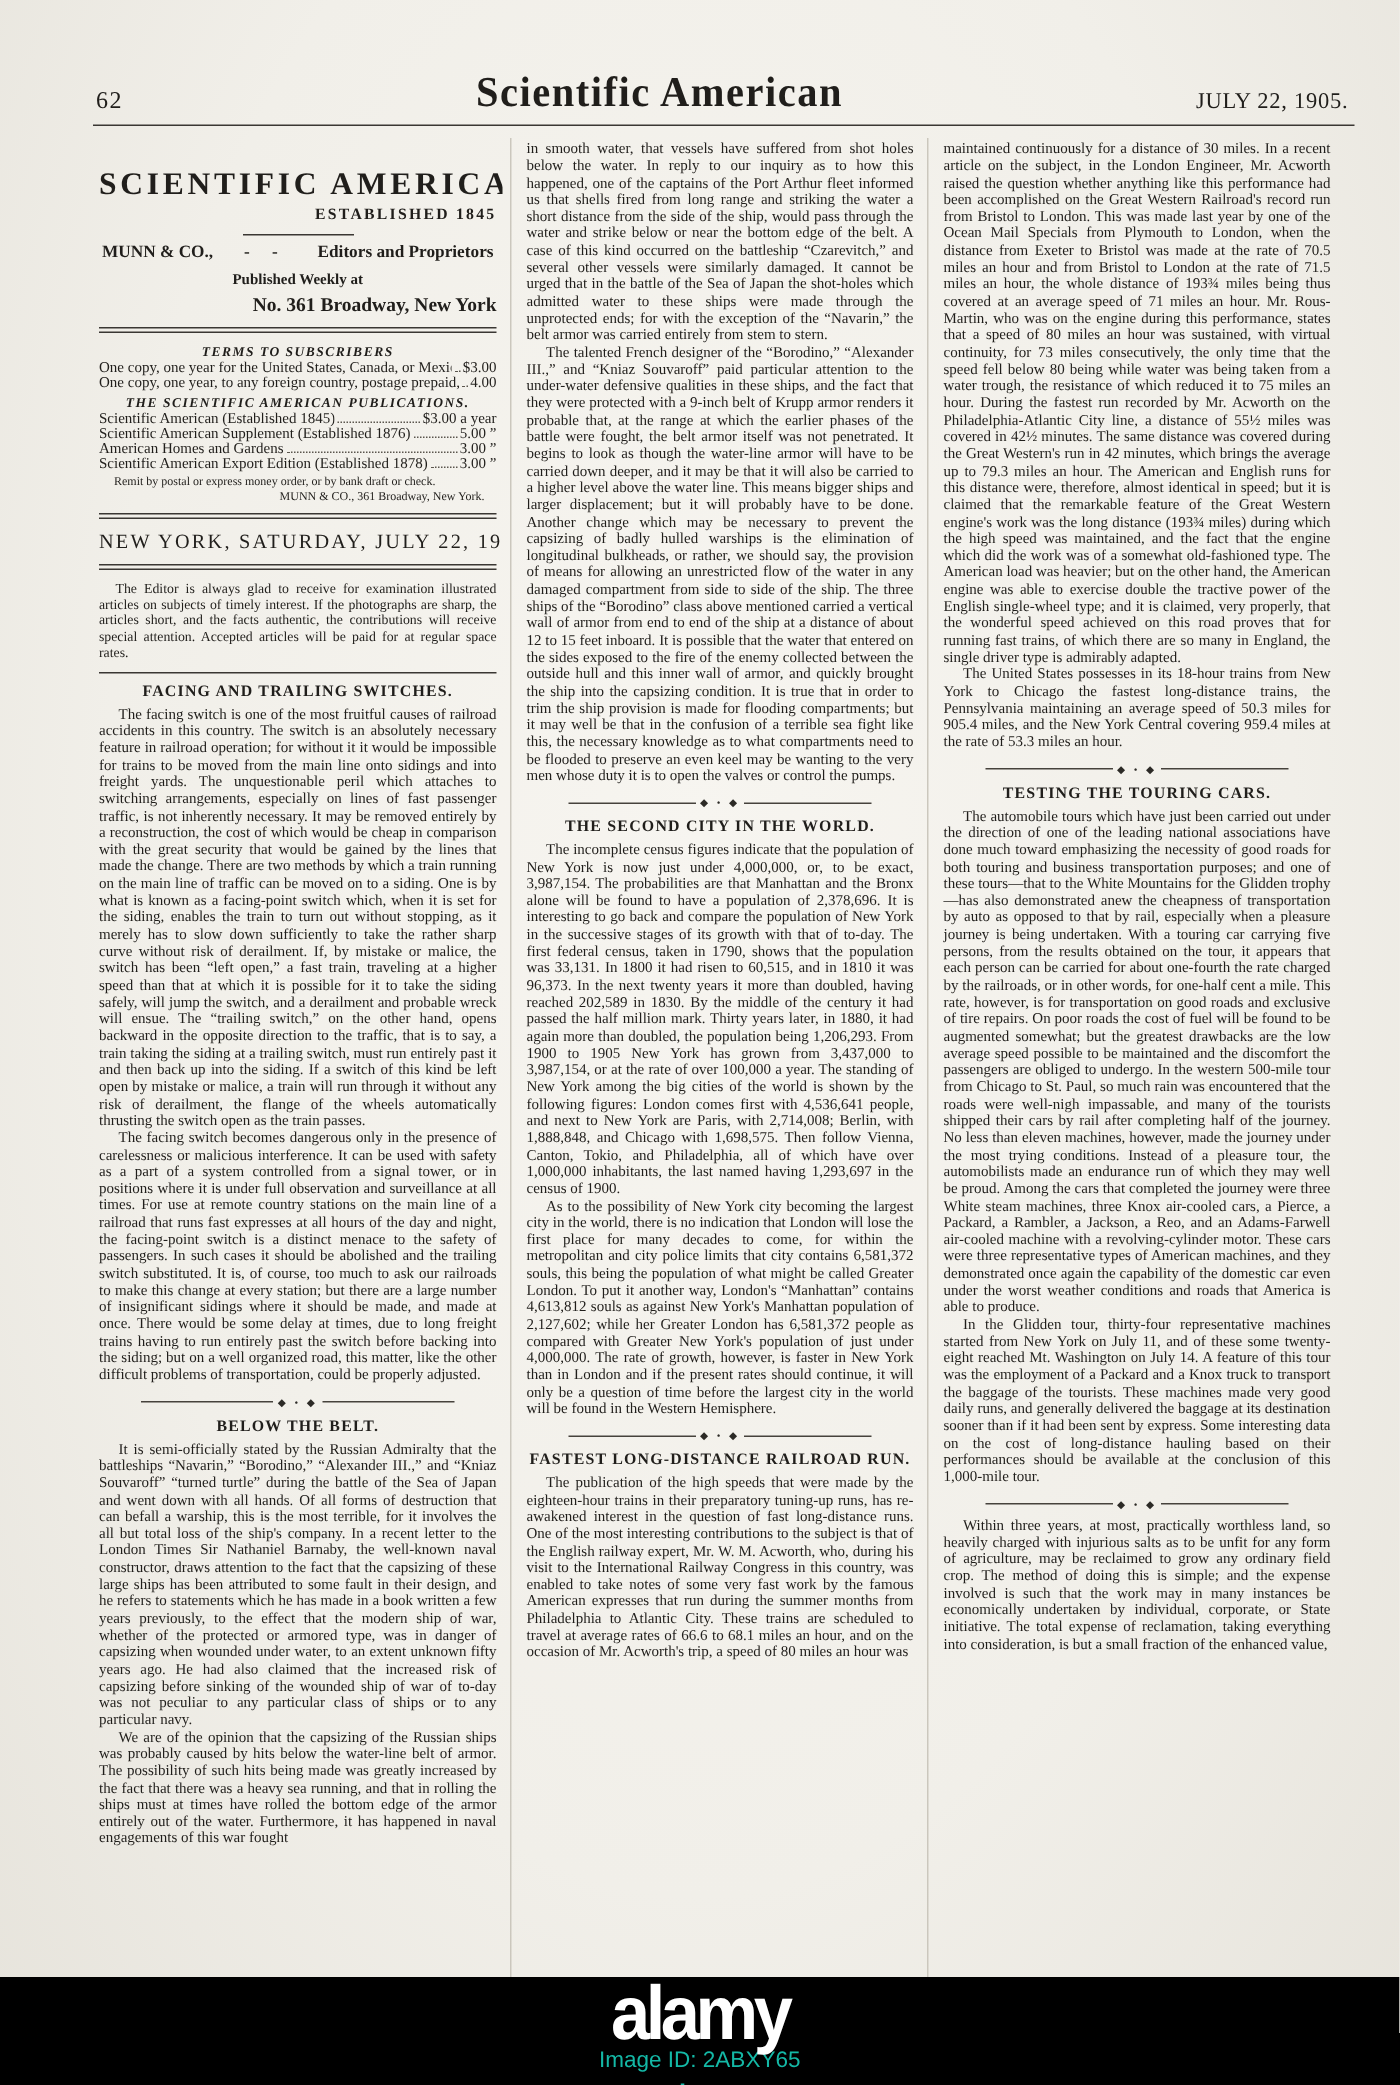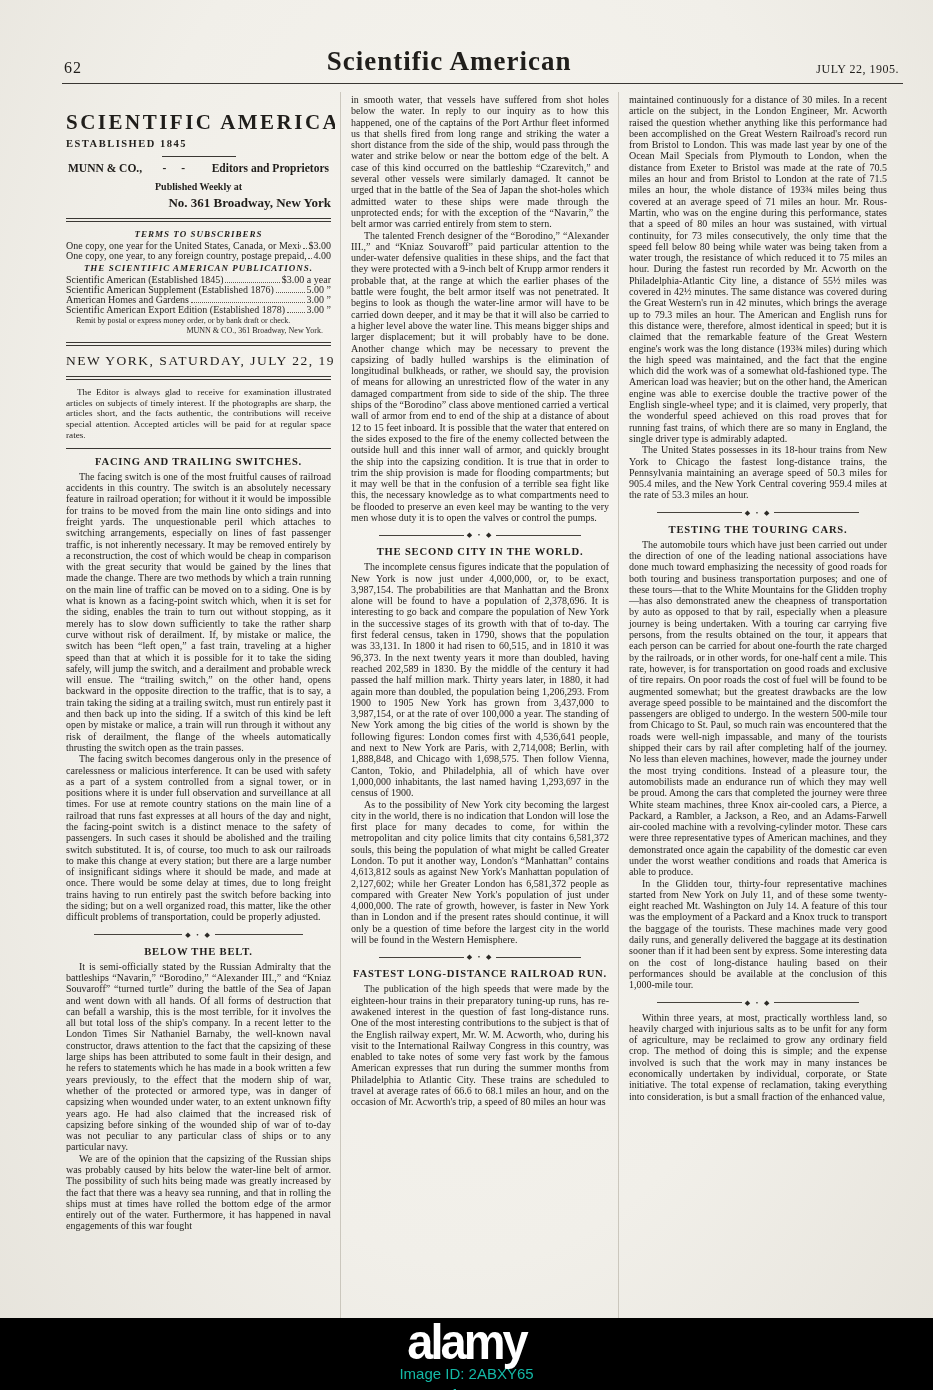--- a/index.html
+++ b/index.html
@@ -15,21 +15,21 @@
     position:absolute; inset:0;
     background:radial-gradient(ellipse at 50% 40%, #f7f5f0 0%, #f1efe9 60%, #e6e3db 100%);
   }
   
   .page-header {
     display:flex; align-items:flex-end; justify-content:space-between;
     padding:46px 34px 4px 64px;
   }
   .pg-num { font-size:16px; letter-spacing:1px; }
   .pg-title { font-size:27px; font-weight:bold; letter-spacing:1px; transform:scaleY(1.05); }
-  .pg-date { font-size:12px; letter-spacing:0.5px; }
+  .pg-date { font-size:15px; letter-spacing:0.5px; }
   .header-rule { border-top:1.5px solid #3a3733; margin:2px 30px 8px 62px; }
 
   
   .columns {
     display:flex;
     padding:0 30px 0 62px;
     height:1226px;
     overflow:hidden;
   }
   .col { width:273px; padding:2px 4px 0 4px; overflow:hidden; }
@@ -53,21 +53,21 @@
   .orn-line { flex:1; border-top:1px solid #46423c; }
   .orn-glyphs { font-size:7px; padding:0 3px; letter-spacing:2px; color:#2c2a26; }
   .orn-glyphs::before { content:"◆ • ◆"; }
 
   
   .masthead { padding-top:16px; }
   .mh-title {
     font-size:21px; font-weight:bold; letter-spacing:2.5px;
     text-align:center; white-space:nowrap;
   }
-  .mh-est { font-size:10.5px; font-weight:bold; letter-spacing:1.5px; text-align:left; margin-top:3px; }
+  .mh-est { font-size:10.5px; font-weight:bold; letter-spacing:1.5px; text-align:right; margin-top:3px; }
   .mh-shortrule { width:74px; border-top:1px solid #3a3733; margin:7px auto 5px; }
   .mh-pubrow { display:flex; justify-content:space-between; align-items:flex-start; font-size:11.5px; font-weight:bold; padding:0 2px; }
   .mh-dashes { letter-spacing:6px; font-weight:bold; }
   .mh-weekly { text-align:center; font-weight:bold; font-size:10px; margin-top:7px; }
   .mh-addr { text-align:right; font-weight:bold; font-size:13px; margin-top:3px; }
   .dbl-rule { border-top:1.5px solid #3a3733; border-bottom:1px solid #3a3733; height:4px; margin:7px 0; }
   .single-rule { border-top:1.5px solid #3a3733; margin:7px 0 2px; }
   .mh-small-title { font-size:9px; font-style:italic; font-weight:bold; letter-spacing:1px; text-align:center; margin:2px 0 2px; }
   .leader-line { display:flex; align-items:baseline; font-size:10px; line-height:10px; white-space:nowrap; }
   .leader-line .lbl { overflow:hidden; }

